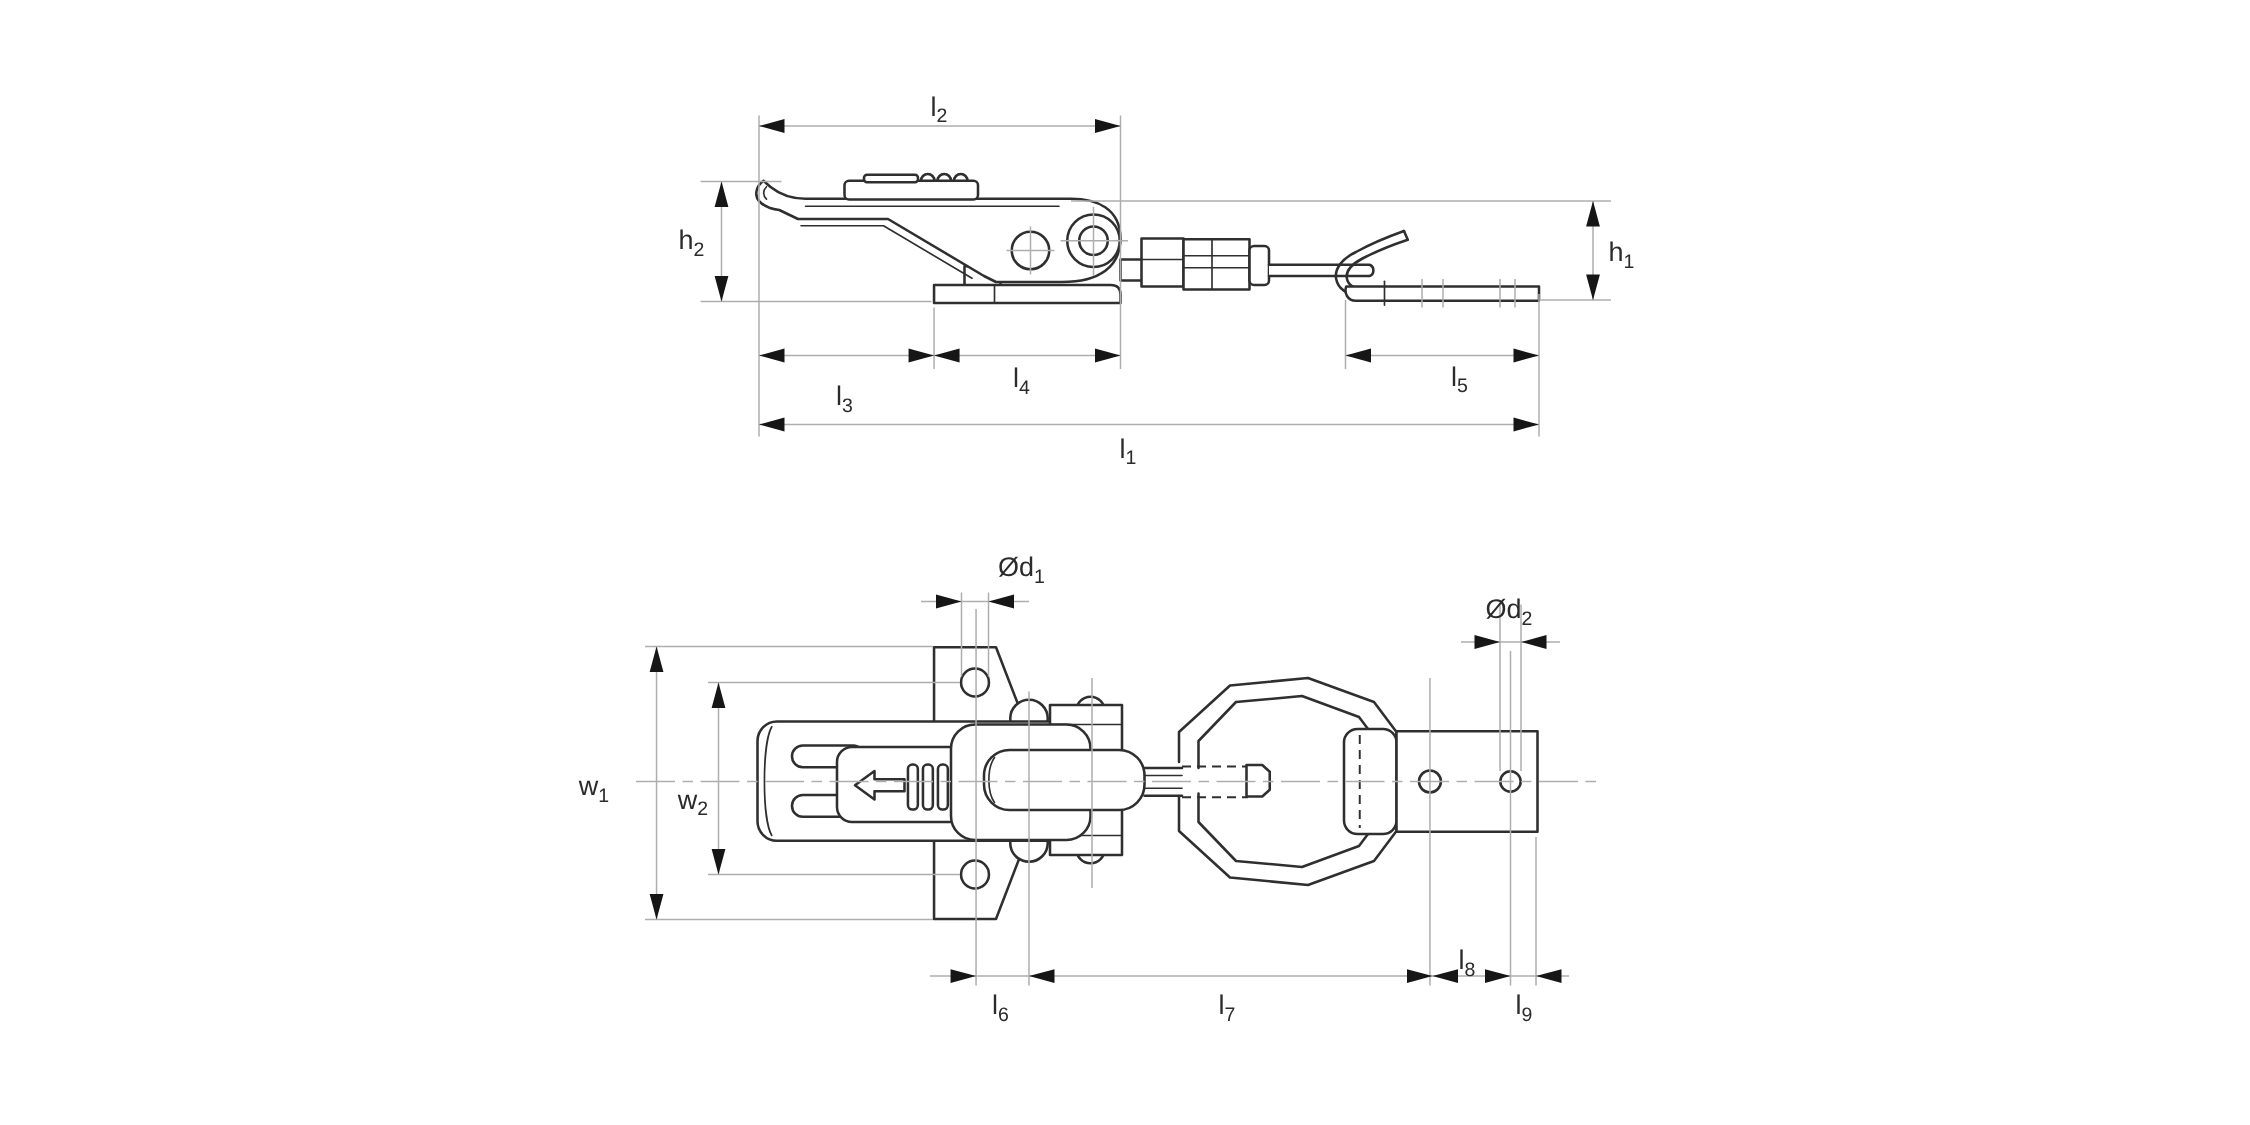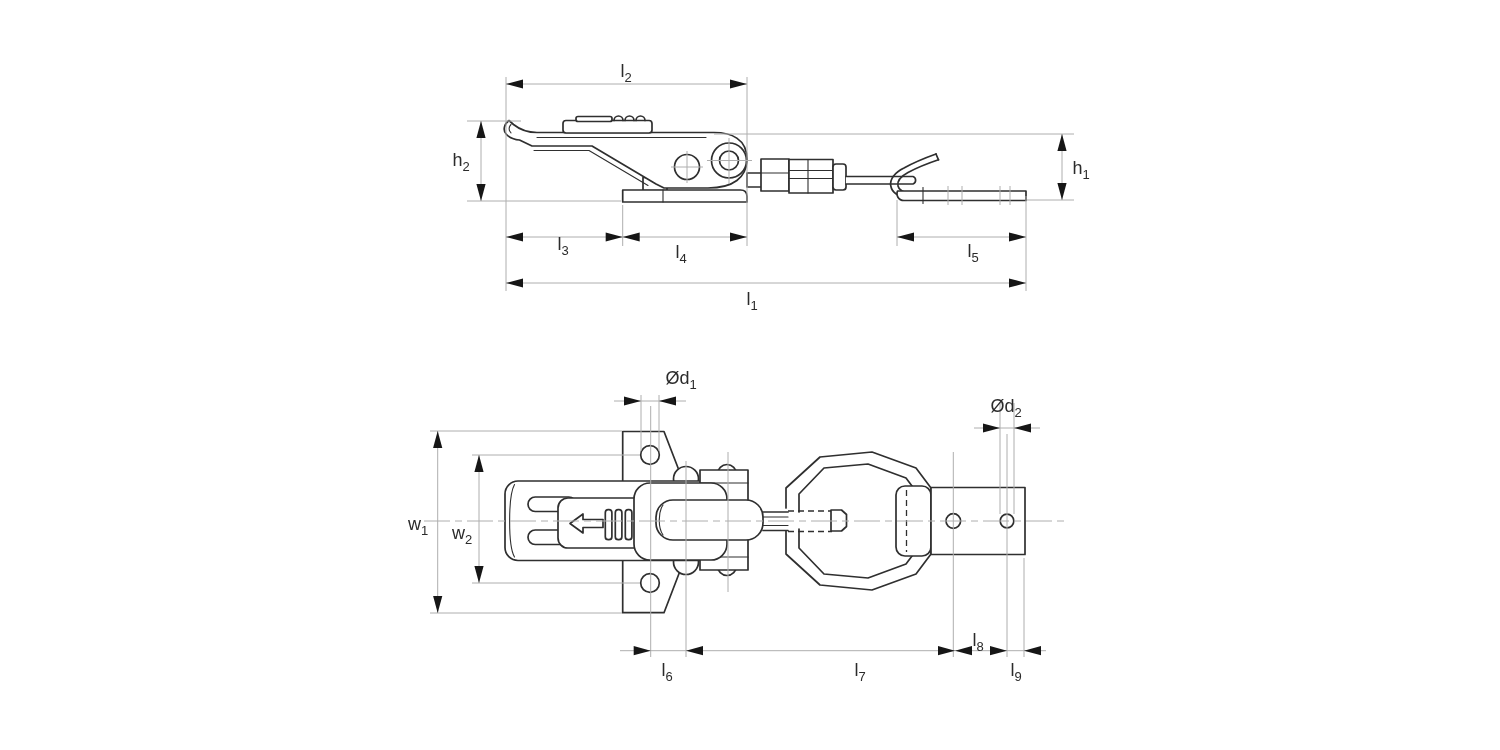--- a/index.html
+++ b/index.html
@@ -203,25 +203,25 @@
       <polygon points="955,650.7 972,646.1 972,655.3"></polygon>
       <polygon points="1007,650.7 990,646.1 990,655.3"></polygon>
       <polygon points="1024,650.7 1041,646.1 1041,655.3"></polygon>
     </g>
   </g>
 </svg>
 
   <div class="dim-label" style="left:626px;top:71px"><span>l</span><sub>2</sub></div>
   <div class="dim-label" style="left:461px;top:160px"><span>h</span><sub>2</sub></div>
   <div class="dim-label" style="left:1081px;top:168px"><span>h</span><sub>1</sub></div>
-  <div class="dim-label" style="left:563px;top:244px"><span>l</span><sub>3</sub></div>
+  <div class="dim-label" style="left:563px;top:264px"><span>l</span><sub>3</sub></div>
   <div class="dim-label" style="left:681px;top:252px"><span>l</span><sub>4</sub></div>
   <div class="dim-label" style="left:973px;top:251px"><span>l</span><sub>5</sub></div>
   <div class="dim-label" style="left:752px;top:299px"><span>l</span><sub>1</sub></div>
   <div class="dim-label" style="left:681px;top:378px"><span>Ød</span><sub>1</sub></div>
   <div class="dim-label" style="left:1006px;top:406px"><span>Ød</span><sub>2</sub></div>
-  <div class="dim-label" style="left:418px;top:524px"><span>w</span><sub>1</sub></div>
+  <div class="dim-label" style="left:396px;top:524px"><span>w</span><sub>1</sub></div>
   <div class="dim-label" style="left:462px;top:533px"><span>w</span><sub>2</sub></div>
   <div class="dim-label" style="left:667px;top:670px"><span>l</span><sub>6</sub></div>
-  <div class="dim-label" style="left:860px;top:670px"><span>l</span><sub>7</sub></div>
+  <div class="dim-label" style="left:818px;top:670px"><span>l</span><sub>7</sub></div>
   <div class="dim-label" style="left:978px;top:640px"><span>l</span><sub>8</sub></div>
   <div class="dim-label" style="left:1016px;top:670px"><span>l</span><sub>9</sub></div>
 </div>
 
 </body></html>

